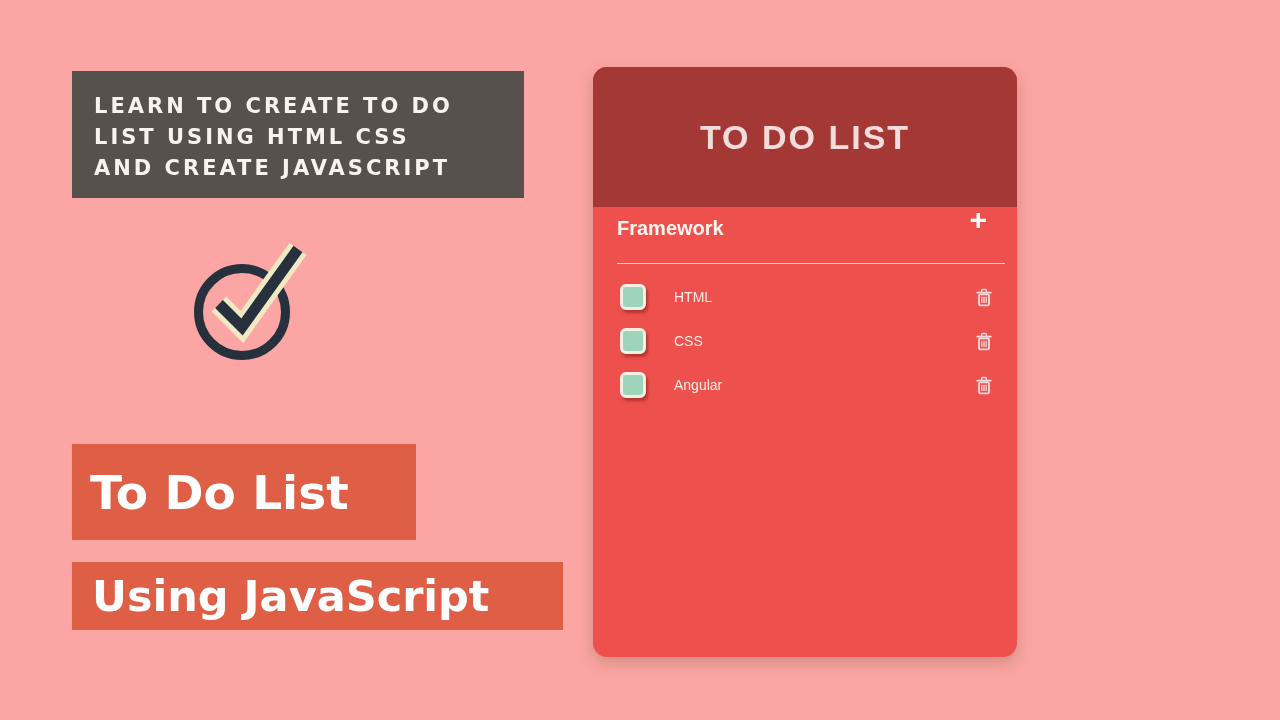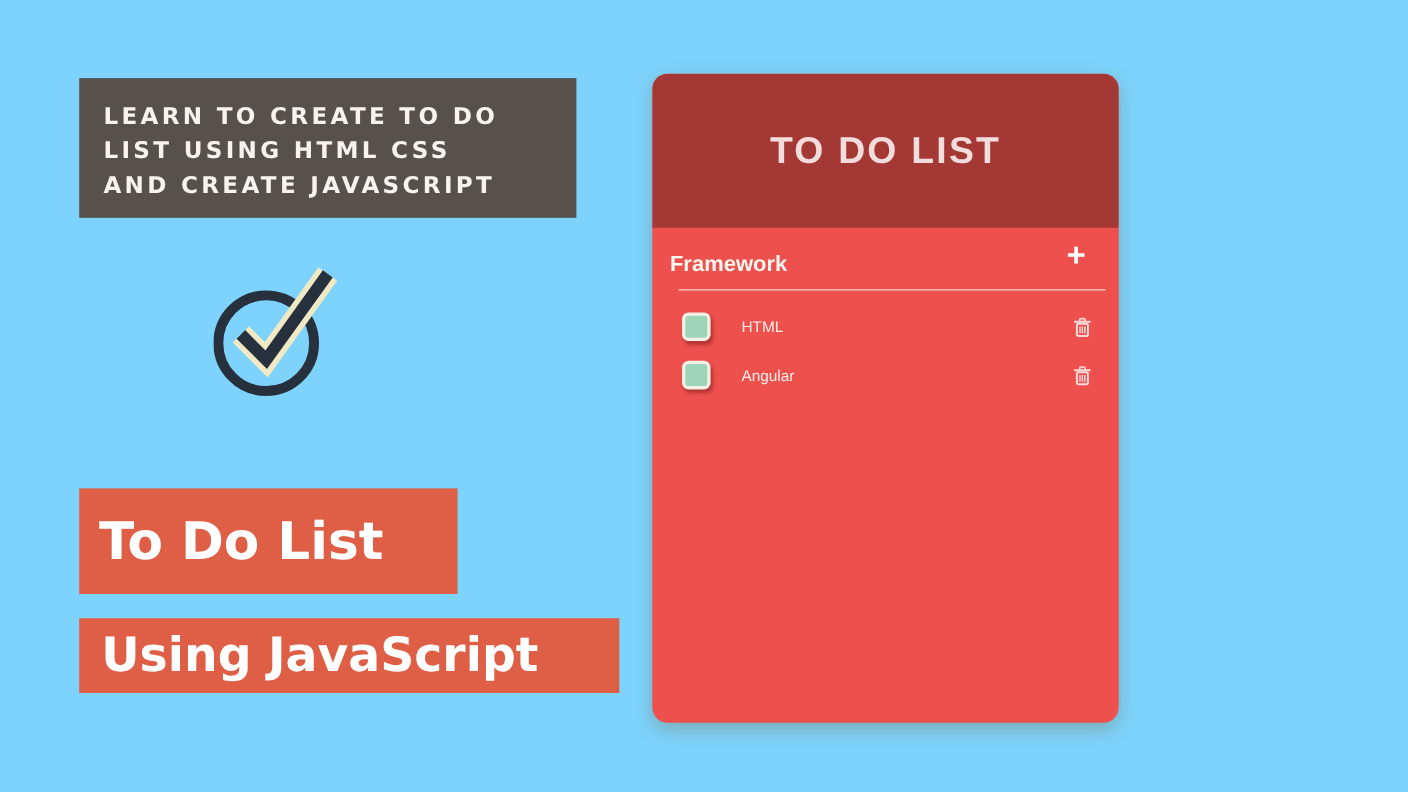--- a/index.html
+++ b/index.html
@@ -1,19 +1,19 @@
 <!DOCTYPE html>
 <html><head>
 <meta charset="utf-8">
 <style>
   html,body{margin:0;padding:0;}
   #canvas{
     position:relative;
     width:1280px;height:720px;
-    background:#7dd3fc;
+    background:#fca5a5;
     overflow:hidden;
     font-family:"Liberation Sans",sans-serif;
   }
 
   
   .gray-box{
     position:absolute;left:72px;top:71px;
     width:452px;height:127px;
     background:#57514e;
     box-sizing:border-box;
@@ -62,23 +62,23 @@
     display:flex;align-items:center;justify-content:center;
   }
   .card-header span{
     color:#f2dcdc;
     font-size:34px;
     font-weight:700;
     letter-spacing:2px;
   }
   .list-header{
     height:56px;
-    display:flex;align-items:center;justify-content:space-between;
+    display:flex;justify-content:space-between;
     box-sizing:border-box;
-    padding:10px 30px 0 16px;
+    padding:10px 30px 0 24px;
   }
   .list-title{
     color:#fdf6ef;
     font-size:20px;
     font-weight:700;
   }
   .add-btn{
     color:#ffffff;
     font-size:30px;
     font-weight:700;
@@ -164,20 +164,32 @@
           <span class="trash">
             <svg width="16" height="19" viewBox="0 0 16 19">
               <path d="M1.2 4.6 H14.8" fill="none" stroke="#f7dbdb" stroke-width="1.8" stroke-linecap="round"></path>
               <path d="M5.6 4.2 V2.6 Q5.6 1.6 6.6 1.6 H9.4 Q10.4 1.6 10.4 2.6 V4.2" fill="none" stroke="#f7dbdb" stroke-width="1.5"></path>
               <rect x="3" y="6.4" width="10" height="11" rx="1.4" fill="none" stroke="#f7dbdb" stroke-width="1.8"></rect>
               <path d="M5.8 8.8 V15 M8 8.8 V15 M10.2 8.8 V15" fill="none" stroke="#f7dbdb" stroke-width="1.3"></path>
             </svg>
           </span>
         </div>
 
+        <div class="row">
+          <span class="checkbox"></span>
+          <span class="item-label">CSS</span>
+          <span class="trash">
+            <svg width="16" height="19" viewBox="0 0 16 19">
+              <path d="M1.2 4.6 H14.8" fill="none" stroke="#f7dbdb" stroke-width="1.8" stroke-linecap="round"></path>
+              <path d="M5.6 4.2 V2.6 Q5.6 1.6 6.6 1.6 H9.4 Q10.4 1.6 10.4 2.6 V4.2" fill="none" stroke="#f7dbdb" stroke-width="1.5"></path>
+              <rect x="3" y="6.4" width="10" height="11" rx="1.4" fill="none" stroke="#f7dbdb" stroke-width="1.8"></rect>
+              <path d="M5.8 8.8 V15 M8 8.8 V15 M10.2 8.8 V15" fill="none" stroke="#f7dbdb" stroke-width="1.3"></path>
+            </svg>
+          </span>
+        </div>
 
 
 
         <div class="row">
           <span class="checkbox"></span>
           <span class="item-label">Angular</span>
           <span class="trash">
             <svg width="16" height="19" viewBox="0 0 16 19">
               <path d="M1.2 4.6 H14.8" fill="none" stroke="#f7dbdb" stroke-width="1.8" stroke-linecap="round"></path>
               <path d="M5.6 4.2 V2.6 Q5.6 1.6 6.6 1.6 H9.4 Q10.4 1.6 10.4 2.6 V4.2" fill="none" stroke="#f7dbdb" stroke-width="1.5"></path>

